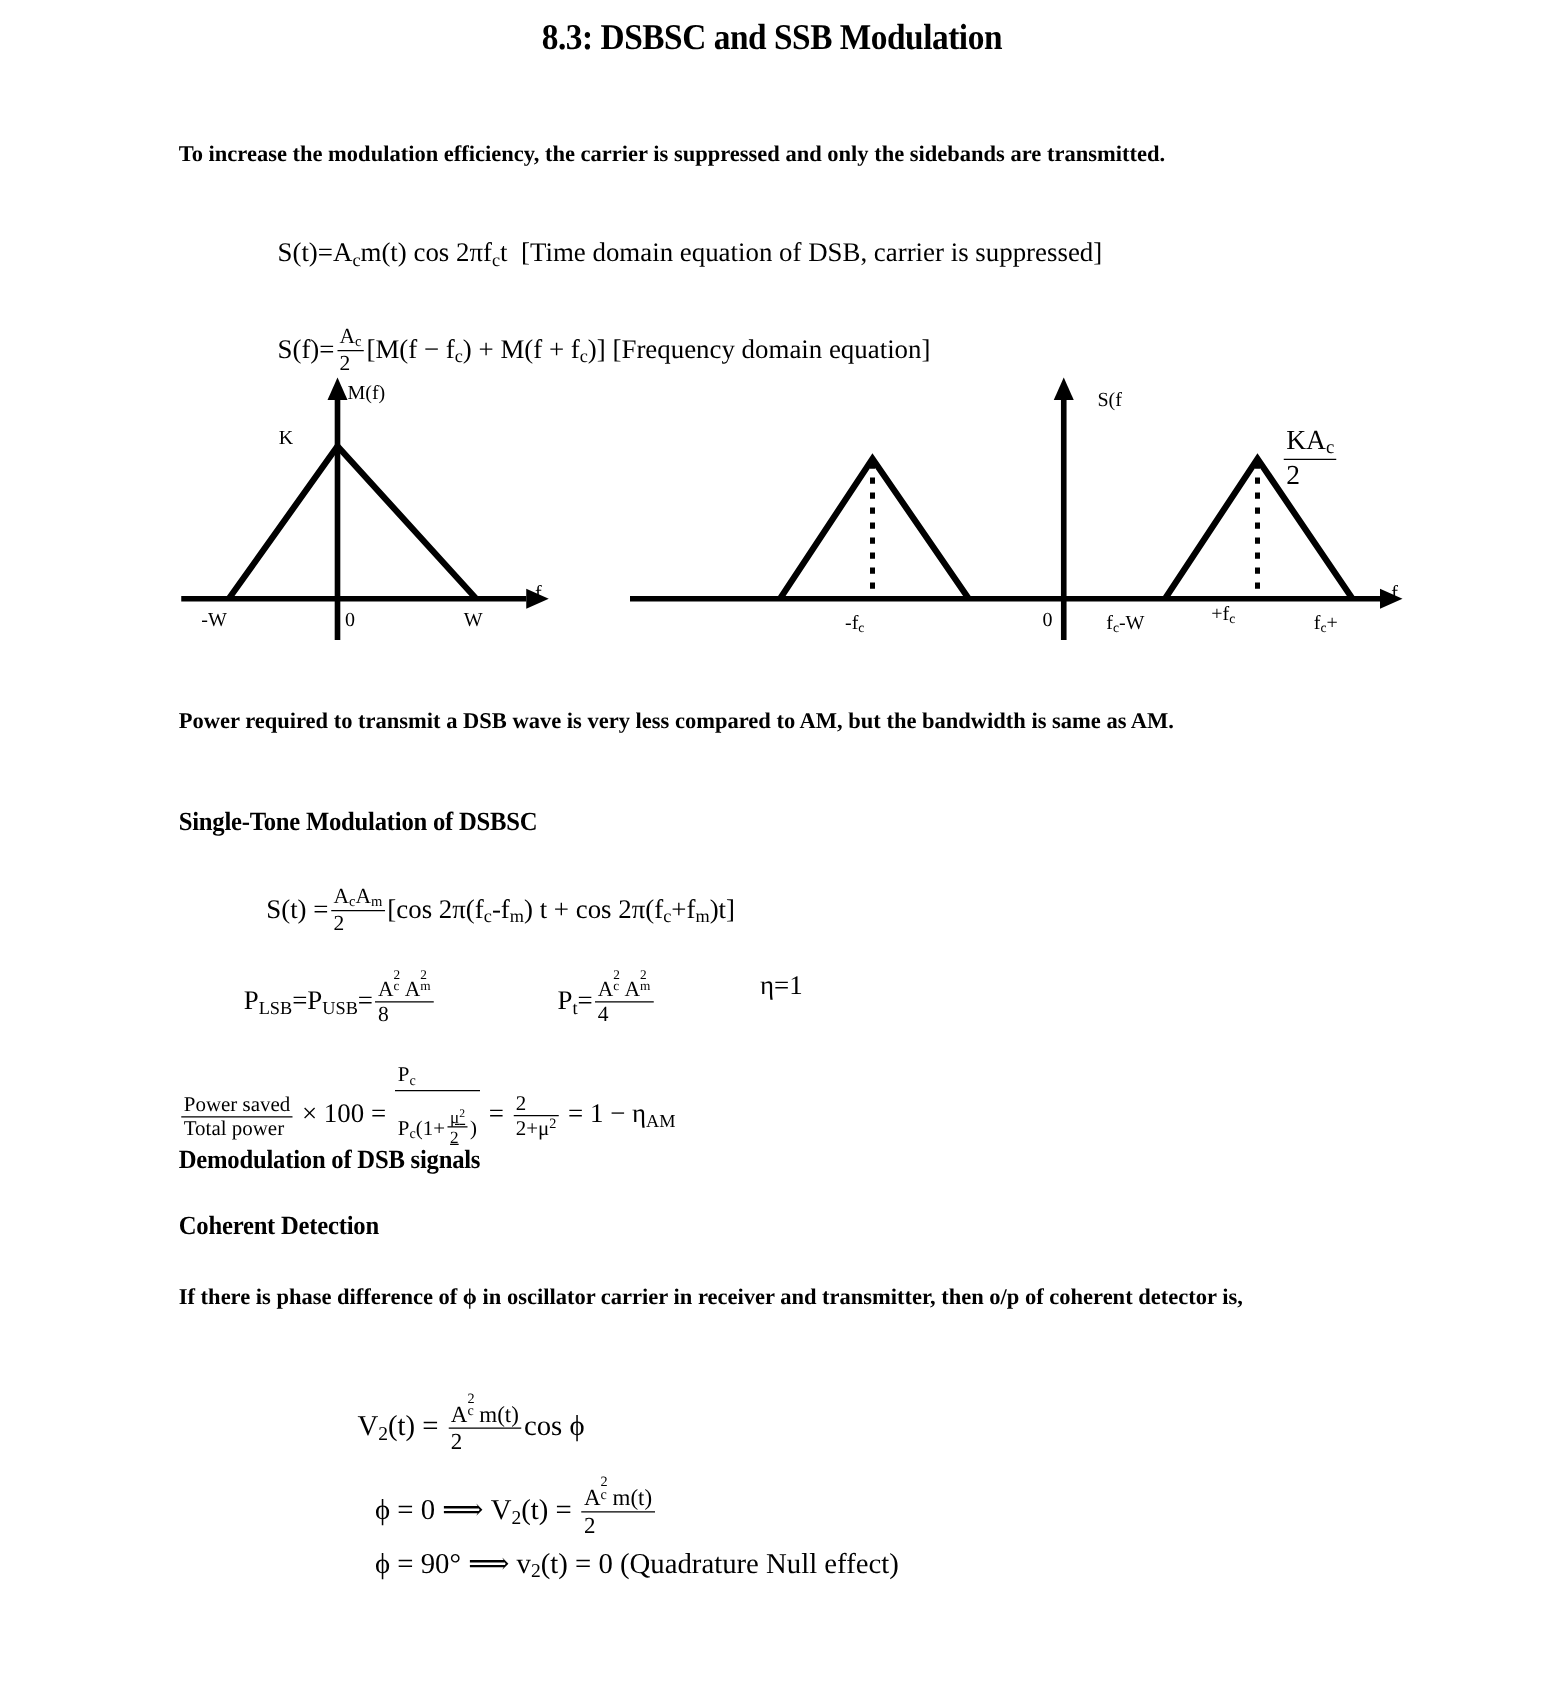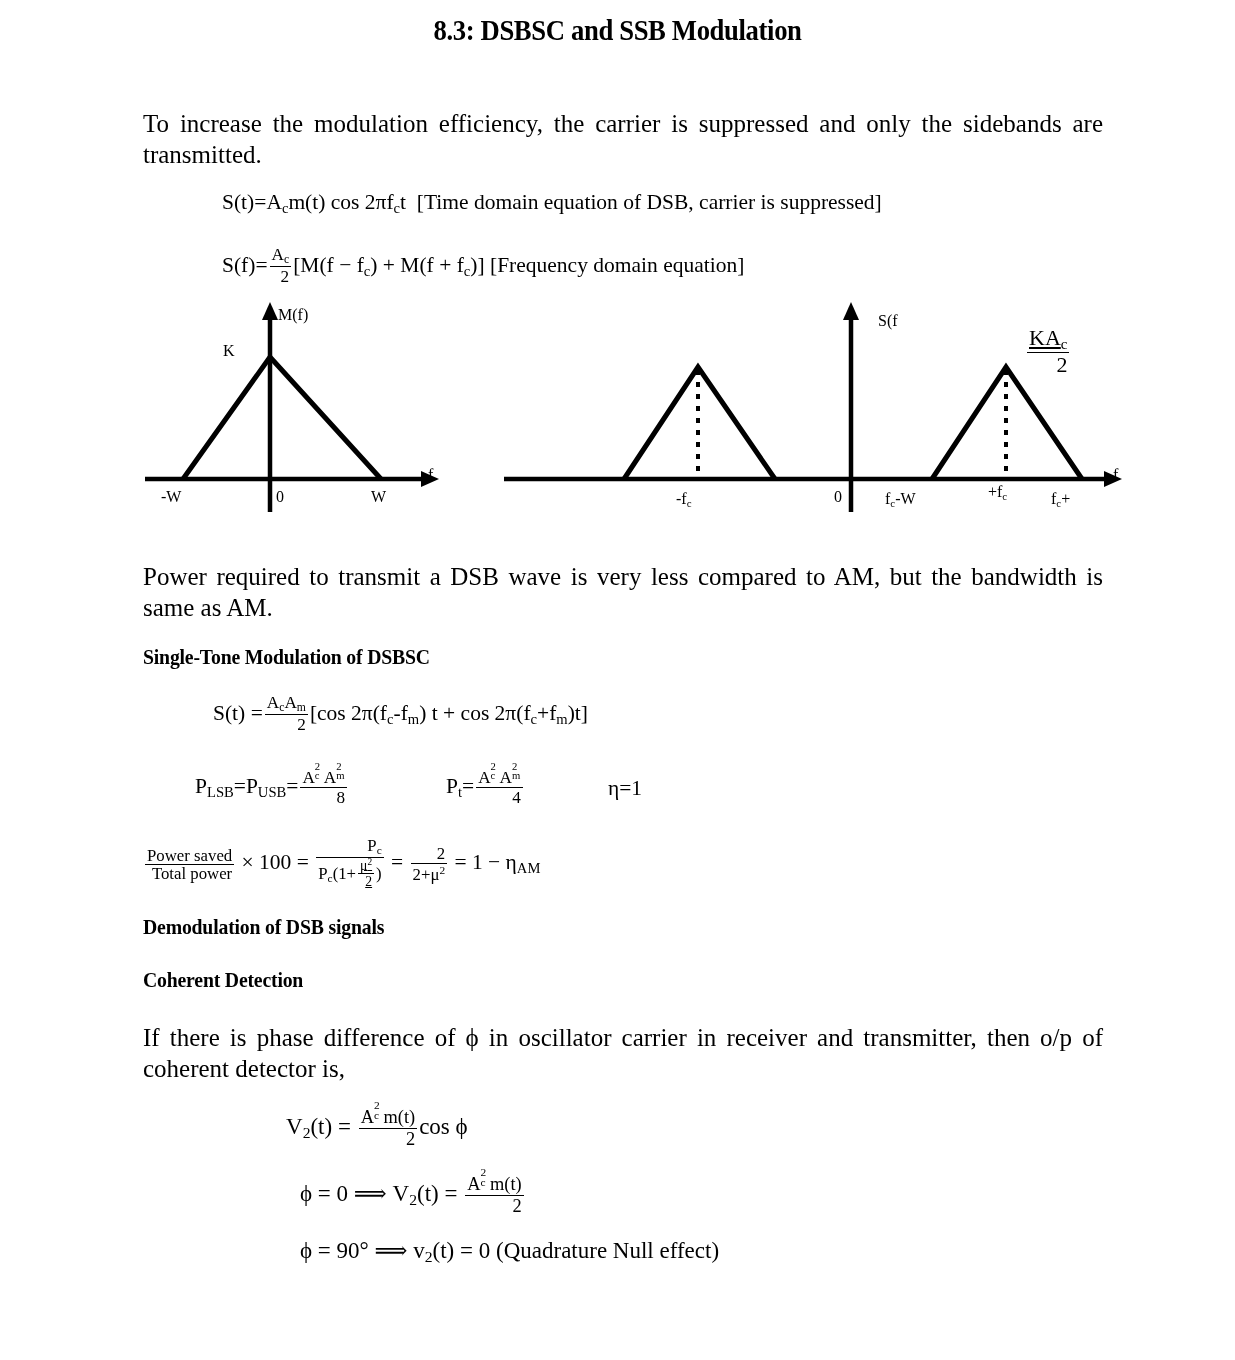--- a/index.html
+++ b/index.html
@@ -38,24 +38,25 @@
   }
 
   
   .body-col {
     position: absolute;
     left: 143px;
     width: 960px;
   }
   p.para {
     margin: 0;
-    font-size: 25px;
+    font-size: 18px;
     line-height: 31px;
     text-align: justify;
     text-justify: inter-word;
+    font-weight: bold;
   }
   .hdg {
     margin: 0;
     font-size: 21px;
     font-weight: bold;
     letter-spacing: -0.2px;
     transform: scaleX(0.94);
     transform-origin: left top;
   }
 
@@ -67,22 +68,22 @@
     line-height: 1.15;
   }
   .eq-big { font-size: 23px; }
   sub { font-size: 0.68em; vertical-align: -0.25em; }
   sup { font-size: 0.68em; vertical-align: 0.5em; }
 
   
   .frac {
     display: inline-block;
     vertical-align: -0.46em;
-    text-align: right;
-    margin: 0 2px;
+    text-align: left;
+    margin: 14px 2px;
   }
   .frac > .num {
     display: block;
     font-size: 0.80em;
     line-height: 1.05;
     padding: 0 2px;
     border-bottom: 1.6px solid #000;
   }
   .frac > .den {
     display: block;
@@ -178,27 +179,27 @@
       <polyline points="124,179 198,67 275,179" fill="none" stroke="#000" stroke-width="5" stroke-linejoin="miter"></polyline>
       <line x1="198" y1="70" x2="198" y2="179" stroke="#000" stroke-width="4" stroke-dasharray="5,7"></line>
 
       <polyline points="432,179 506,67 582,179" fill="none" stroke="#000" stroke-width="5" stroke-linejoin="miter"></polyline>
       <line x1="506" y1="70" x2="506" y2="179" stroke="#000" stroke-width="4" stroke-dasharray="5,7"></line>
     </svg>
     <span class="fig-label" style="left:378px; top:12px;">S(f</span>
     <span class="fig-label" style="left:613px; top:166px;">f</span>
 
     <span class="eq" style="left:525px; top:26px; font-size:22px;">
-      <span class="frac"><span class="num" style="font-size:1em;text-decoration:underline;"><span>KA</span><sub>c</sub></span><span class="den" style="font-size:1em;">2</span></span>
+      <span class="frac"><span class="num" style="font-size:1em;"><span>KA</span><sub>c</sub></span><span class="den" style="font-size:1em;">2</span></span>
     </span>
 
     <span class="fig-label" style="left:176px; top:190px;"><span>-f</span><sub>c</sub></span>
     <span class="fig-label" style="left:334px; top:188px;">0</span>
     <span class="fig-label" style="left:385px; top:190px;"><span>f</span><sub>c</sub><span>-W</span></span>
-    <span class="fig-label" style="left:488px; top:183px;font-family:Liberation Serif, serif;"><span>+f</span><sub>c</sub></span>
+    <span class="fig-label" style="left:469px; top:183px;font-family:Liberation Serif, serif;"><span>+f</span><sub>c</sub></span>
     <span class="fig-label" style="left:551px; top:190px;"><span>f</span><sub>c</sub><span>+</span></span>
   </div>
 
   <div class="body-col" style="top:645px;">
     <p class="hdg">Single-Tone Modulation of DSBSC</p>
   </div>
 
   <div class="body-col" style="top:561px;">
     <p class="para">Power required to transmit a DSB wave is very less compared to AM, but the bandwidth is same as AM.</p>
   </div>

